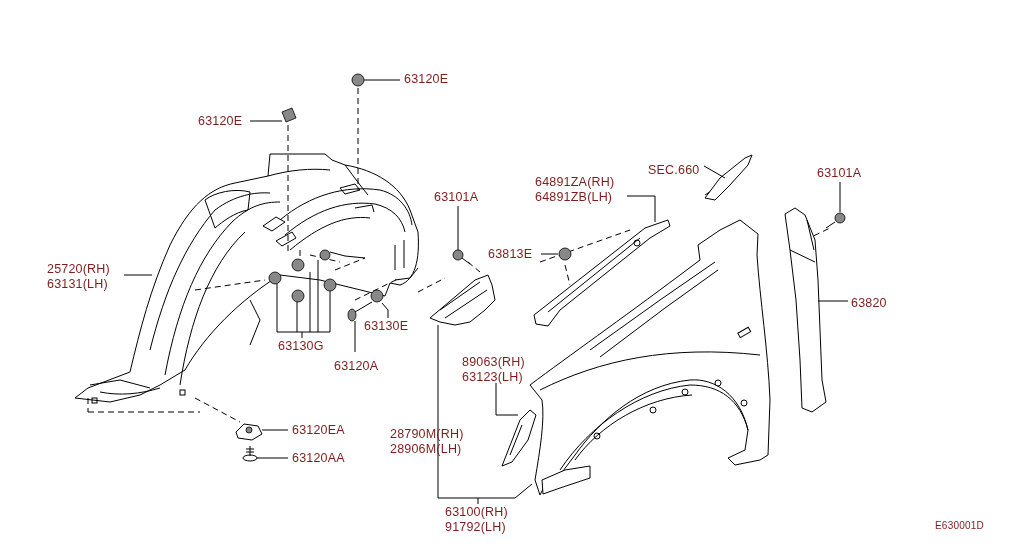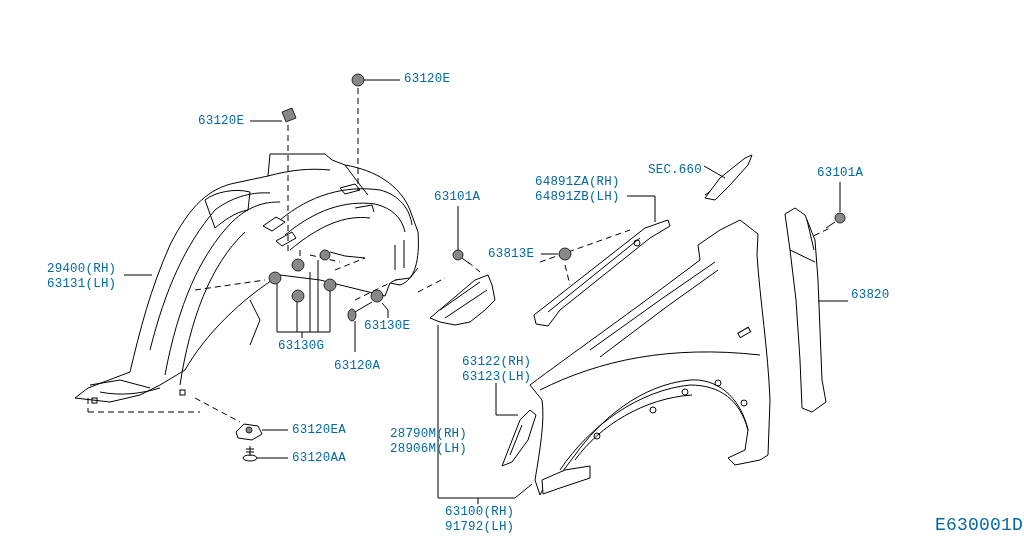--- a/index.html
+++ b/index.html
@@ -1,18 +1,18 @@
 <!DOCTYPE html>
 <html><head>
 <meta charset="utf-8">
 <style>
   html, body { margin: 0; padding: 0; background: #ffffff; }
   body { width: 1024px; height: 560px; position: relative; overflow: hidden; font-family: "DejaVu Sans Mono", monospace; }
   #diagram { position: absolute; left: 0; top: 0; width: 1024px; height: 560px; }
-  .lbl { position: absolute; font-family: Liberation Mono, monospace; font-size: 12.5px; line-height: 15px; color: #0369a1; white-space: pre; letter-spacing: 0.2px; }
+  .lbl { position: absolute; font-family: Liberation Sans, sans-serif; font-size: 12.5px; line-height: 15px; color: #7f1d1d; white-space: pre; letter-spacing: 0.2px; }
   svg .p { fill: none; stroke: #000; stroke-width: 1; }
   svg .f { fill: #fff; stroke: #000; stroke-width: 1; }
   svg .d { fill: none; stroke: #000; stroke-width: 1; stroke-dasharray: 6 4; }
   svg .g { fill: #888; stroke: #000; stroke-width: 0.8; }
 </style>
 </head>
 <body>
 
 <svg id="diagram" viewBox="0 0 1024 560" xmlns="http://www.w3.org/2000/svg">
 
@@ -176,42 +176,42 @@
     <path class="f" d="M785,214 L795,208 L805,215 L815,240 L818,280 L820,330 L822,380 L826,402 L812,412 L802,408 L800,360 L796,300 L790,250 Z"></path>
     <path class="p" d="M790,250 L815,262"></path>
     <path class="p" d="M807,220 L814,250"></path>
     <line class="p" x1="818" y1="301" x2="848" y2="301"></line>
   </g>
 </svg>
 
 <div class="lbl" style="left:404px;top:72px">63120E</div>
 <div class="lbl" style="left:198px;top:114px">63120E</div>
 
-<div class="lbl" style="left:47px;top:262px">29400(RH)</div>
+<div class="lbl" style="left:47px;top:262px">25720(RH)</div>
 <div class="lbl" style="left:47px;top:277px">63131(LH)</div>
 
 <div class="lbl" style="left:278px;top:339px">63130G</div>
 <div class="lbl" style="left:364px;top:319px">63130E</div>
 <div class="lbl" style="left:334px;top:359px">63120A</div>
 
 <div class="lbl" style="left:292px;top:423px">63120EA</div>
 <div class="lbl" style="left:292px;top:451px">63120AA</div>
 
 <div class="lbl" style="left:434px;top:190px">63101A</div>
 <div class="lbl" style="left:488px;top:247px">63813E</div>
 
 <div class="lbl" style="left:535px;top:175px">64891ZA(RH)</div>
 <div class="lbl" style="left:535px;top:190px">64891ZB(LH)</div>
 
 <div class="lbl" style="left:648px;top:163px">SEC.660</div>
 <div class="lbl" style="left:817px;top:166px">63101A</div>
-<div class="lbl" style="left:851px;top:288px">63820</div>
-
-<div class="lbl" style="left:462px;top:355px">63122(RH)</div>
+<div class="lbl" style="left:851px;top:296px">63820</div>
+
+<div class="lbl" style="left:462px;top:355px">89063(RH)</div>
 <div class="lbl" style="left:462px;top:370px">63123(LH)</div>
 
 <div class="lbl" style="left:390px;top:427px">28790M(RH)</div>
 <div class="lbl" style="left:390px;top:442px">28906M(LH)</div>
 
 <div class="lbl" style="left:445px;top:505px">63100(RH)</div>
 <div class="lbl" style="left:445px;top:520px">91792(LH)</div>
 
-<div class="lbl" style="left:935px;top:518px;font-size:18px">E630001D</div>
+<div class="lbl" style="left:935px;top:518px;font-size:10px">E630001D</div>
 
 </body></html>

